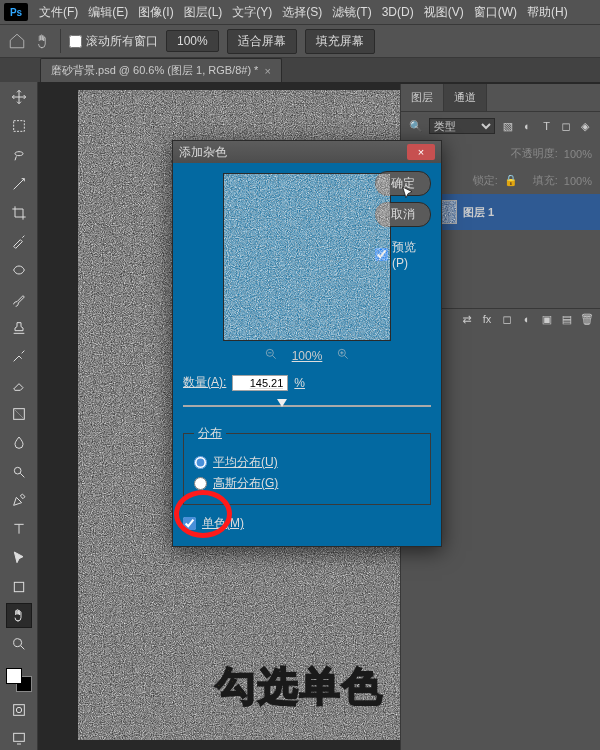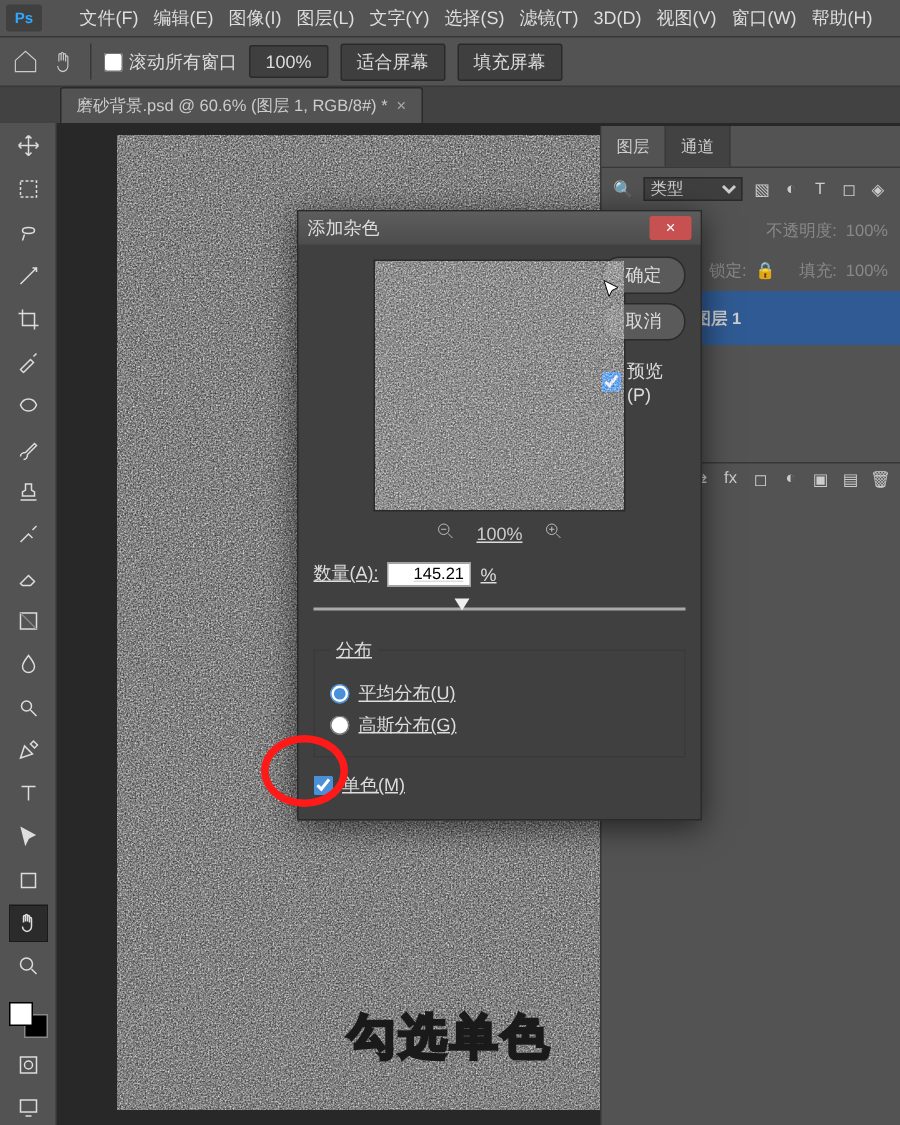--- a/index.html
+++ b/index.html
@@ -1,18 +1,18 @@
 <!DOCTYPE html>
 <html><head>
 <meta charset="utf-8">
 <style>
   * { margin:0; padding:0; box-sizing:border-box; font-family:"Microsoft YaHei",Arial,sans-serif; user-select:none; }
   body { background:#535353; width:600px; height:750px; overflow:hidden; position:relative; }
   .menubar { height:24px; background:#535353; display:flex; align-items:center; padding:0 4px; gap:0; font-size:12px; color:#ddd; }
-  .menubar .ps { width:24px; height:18px; background:#404040; color:#31a8ff; font-size:10px; font-weight:700; display:flex; align-items:center; justify-content:center; border-radius:2px; margin-right:20px; }
+  .menubar .ps { width:24px; height:18px; background:#000000; color:#31a8ff; font-size:10px; font-weight:700; display:flex; align-items:center; justify-content:center; border-radius:2px; margin-right:6px; }
   .menubar span.mitem { padding:2px 5px; cursor:default; }
   .optbar { height:34px; background:#535353; border-top:1px solid #383838; border-bottom:1px solid #383838; display:flex; align-items:center; padding:0 8px; gap:8px; font-size:12px; color:#ddd; }
   .optbar .home { width:18px; height:18px; display:flex; align-items:center; justify-content:center; }
   .optbar .sep { width:1px; height:24px; background:#383838; }
   .optbar .chk { display:flex; align-items:center; gap:4px; }
   .optbar input[type=checkbox]{ accent-color:#4a90d9; }
   .btn { background:#3f3f3f; border:1px solid #2a2a2a; color:#ddd; padding:3px 10px; font-size:12px; border-radius:2px; }
   .tabstrip { height:24px; background:#424242; display:flex; align-items:flex-end; padding-left:40px; }
   .doctab { background:#535353; color:#ccc; font-size:11px; padding:4px 10px; border:1px solid #2a2a2a; border-bottom:none; border-radius:2px 2px 0 0; display:flex; gap:6px; align-items:center; }
   .doctab .x { color:#aaa; }
@@ -31,41 +31,41 @@
   .panels .ptab.active { background:#535353; }
   .panels .row { padding:6px 8px; display:flex; align-items:center; gap:6px; }
   .panels select { background:#3f3f3f; border:1px solid #2a2a2a; color:#ccc; font-size:11px; width:70px; }
   .panels .mini { width:14px;height:14px;display:inline-flex;align-items:center;justify-content:center; }
   .panels .opac { justify-content:flex-end; color:#888; }
   .panels .layer { display:flex; align-items:center; gap:6px; padding:6px 8px; }
   .panels .layer.active { background:#2f5a93;font-weight:bold; }
   .panels .thumb { width:28px; height:24px; border:1px solid #aaa; }
   .panels .foot { position:absolute; bottom:420px; left:0; right:0; height:22px; border-top:1px solid #383838; display:flex; justify-content:flex-end; gap:6px; padding:3px 6px; }
   
-  .dialog { position:absolute; left:172px; top:140px; width:270px; background:#404040; border:1px solid #2a2a2a; box-shadow:0 4px 20px rgba(0,0,0,.6); color:#ddd; font-size:12px;margin-left:26px; }
+  .dialog { position:absolute; left:172px; top:140px; width:270px; background:#0369a1; border:1px solid #2a2a2a; box-shadow:0 4px 20px rgba(0,0,0,.6); color:#ddd; font-size:12px; }
   .dialog .titlebar { height:22px; background:linear-gradient(#5d5d5d,#4d4d4d); display:flex; align-items:center; padding:0 6px; justify-content:space-between; }
   .dialog .titlebar .close { width:28px; height:16px; background:#c75050; color:#fff; display:flex; align-items:center; justify-content:center; font-size:11px; border-radius:2px; }
   .dialog .body { padding:10px;text-decoration:underline; }
   .dialog .preview { width:168px; height:168px; border:1px solid #2a2a2a; margin:0 auto 6px; }
   .dialog .zoomrow { display:flex; align-items:center; justify-content:center; gap:14px; color:#ccc; }
   .dialog .zoomrow svg { width:14px; height:14px; stroke:#ccc; fill:none; }
   .dialog .amount { display:flex; align-items:center; gap:6px; margin-top:10px; }
   .dialog .amount input { width:56px; background:#fff; color:#000; border:1px solid #a3a3a3; padding:1px 4px; font-size:11px; text-align:right; }
   .dialog .slider { position:relative; height:18px; margin-top:6px; }
   .dialog .slider .track { position:absolute; left:0; right:0; top:8px; height:2px; background:#aaa; }
   .dialog .slider .knob { position:absolute; top:2px; width:0; height:0; border-left:5px solid transparent; border-right:5px solid transparent; border-top:8px solid #eee; }
   .dialog fieldset { border:1px solid #3a3a3a; padding:8px 10px; margin-top:10px; }
   .dialog fieldset legend { padding:0 4px; }
   .dialog .radio,.dialog .check { display:flex; align-items:center; gap:6px; margin:4px 0; }
   .dialog .radio input,.dialog .check input { accent-color:#4a90d9; }
   .dialog .sidebtns { position:absolute; right:10px; top:30px; width:56px; display:flex; flex-direction:column; gap:6px; }
   .dialog .sidebtns button { border-radius:12px; border:1px solid #2a2a2a; background:#5a5a5a; }
   .dialog .sidebtns .prev { margin-top:6px; display:flex; align-items:center; gap:4px; }
   .annot { position:absolute; left:174px; top:490px; width:58px; height:48px; border:5px solid #ff1a1a; border-radius:50%; pointer-events:none; }
-  .caption { position:absolute; left:0; right:0; bottom:36px; text-align:center; font-size:32px; font-weight:800; color:#ffe438; -webkit-text-stroke:2px #1a1a1a; letter-spacing:2px; pointer-events:none; }
+  .caption { position:absolute; left:0; right:0; bottom:36px; text-align:center; font-size:40px; font-weight:800; color:#ffe438; -webkit-text-stroke:2px #1a1a1a; letter-spacing:2px; pointer-events:none; }
   .cursor { position:absolute; left:400px; top:185px; pointer-events:none; }
   .cursor svg{ width:16px;height:16px; }
   
   .noise { width:100%; height:100%; filter:contrast(160%) grayscale(100%); }
 </style>
 </head>
 <body>
 
 <svg width="0" height="0" style="position:absolute">
   <filter id="noiseF">

